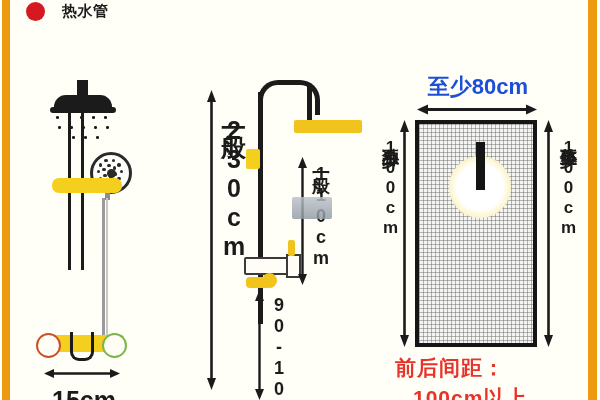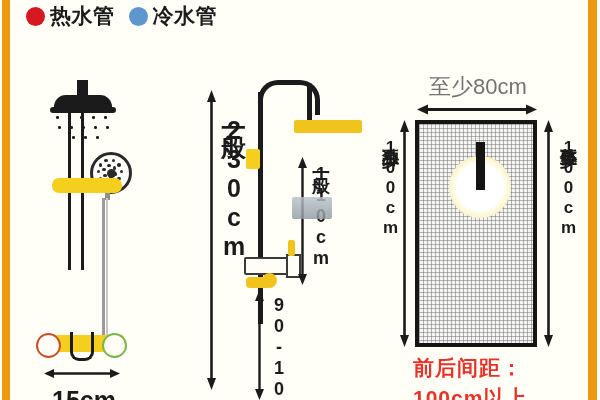--- a/index.html
+++ b/index.html
@@ -16,21 +16,21 @@
   .edge-bar.left{left:2px;}
   .edge-bar.right{left:588px;width:9px;}
 
   
   .legend{position:absolute;left:26px;top:2px;display:flex;align-items:center;gap:14px;}
   .legend-item{display:flex;align-items:center;gap:5px;}
   .dot{width:19px;height:19px;border-radius:50%;flex:none;}
   .dot.hot{background:#d61920;}
   .dot.cold{background:#5e97cd;}
   .dot.drain{background:transparent;border:2.4px solid #1b1b1b;width:15px;height:15px;}
-  .legend-label{font-size:21px;font-weight:bold;color:#1b1b1b;letter-spacing:.5px;white-space:nowrap;}
+  .legend-label{font-size:15px;font-weight:bold;color:#1b1b1b;letter-spacing:.5px;white-space:nowrap;margin-left:12px;}
 
   
   .panel{position:absolute;}
   #panel-left{left:14px;top:80px;width:150px;height:300px;}
 
   
   .head-stem{position:absolute;left:63px;top:0;width:11px;height:17px;background:#1b1b1b;}
   .head-dome{position:absolute;left:40px;top:15px;width:58px;height:14px;background:#1b1b1b;
     border-radius:28px 28px 5px 5px;}
   .head-lip{position:absolute;left:36px;top:27px;width:66px;height:6px;background:#1b1b1b;border-radius:3px;}
@@ -85,55 +85,51 @@
     background:linear-gradient(180deg,#b9c2c9,#8f9aa3);opacity:.82;border-radius:2px;}
 
   
   .vline{position:absolute;width:11px;}
   .vtext{position:absolute;font-weight:bold;color:#1b1b1b;
     writing-mode:vertical-rl;text-orientation:upright;letter-spacing:1px;white-space:nowrap;}
 
   
   #panel-right{left:395px;top:72px;width:195px;height:328px;}
   .r-top-label{position:absolute;left:18px;top:0;width:130px;text-align:center;
-    font-size:22px;font-weight:normal;color:#737373;white-space:nowrap;}
+    font-size:22px;font-weight:bold;color:#1d4ed8;white-space:nowrap;}
   .hdim{position:absolute;left:22px;top:32px;width:120px;height:11px;}
   .tilebox{position:absolute;left:20px;top:48px;width:122px;height:227px;
     border:4px solid #161616;background:#f4f4f2;box-sizing:border-box;}
   .tilegrid{position:absolute;inset:0;
     background-image:linear-gradient(to right,rgba(90,90,90,.42) 1px,transparent 1px),
                      linear-gradient(to bottom,rgba(90,90,90,.42) 1px,transparent 1px);
     background-size:4px 4px;}
   .drain-glow{position:absolute;left:30px;top:32px;width:62px;height:62px;border-radius:50%;
     background:radial-gradient(circle,#ffffff 52%,#fbf3c0 72%,#e8d558 100%);}
   .drain-slot{position:absolute;left:57px;top:18px;width:9px;height:48px;background:#141414;}
 
   .r-dim-left{position:absolute;left:4px;top:48px;width:11px;height:227px;}
   .r-dim-right{position:absolute;left:148px;top:48px;width:11px;height:227px;}
-  .r-bottom-note{position:absolute;left:18px;top:282px;font-size:21px;font-weight:bold;
+  .r-bottom-note{position:absolute;left:0;top:282px;font-size:21px;font-weight:bold;
     color:#e8332a;white-space:nowrap;letter-spacing:1px;}
   .r-bottom-note2{position:absolute;left:18px;top:312px;font-size:21px;font-weight:bold;
     color:#e8332a;white-space:nowrap;letter-spacing:1px;}
 </style>
 </head>
 <body>
 
 <div id="page">
 
   <div class="edge-bar left"></div>
   <div class="edge-bar right"></div>
 
   <div class="legend">
     <div class="legend-item">
       <span class="dot hot"></span>
       <span class="legend-label">热水管</span>
-    </div>
-    <div class="legend-item">
-      <span class="dot cold"></span>
-      <span class="legend-label">冷水管</span>
     </div>
   </div>
 
   <div class="panel" id="panel-left">
     <div class="head-stem"></div>
     <div class="head-dome"></div>
     <div class="head-lip"></div>
     <div class="spray" id="spray">
         <i style="left: 2px; top: 0px;"></i>
         <i style="left: 14px; top: 0px;"></i>

